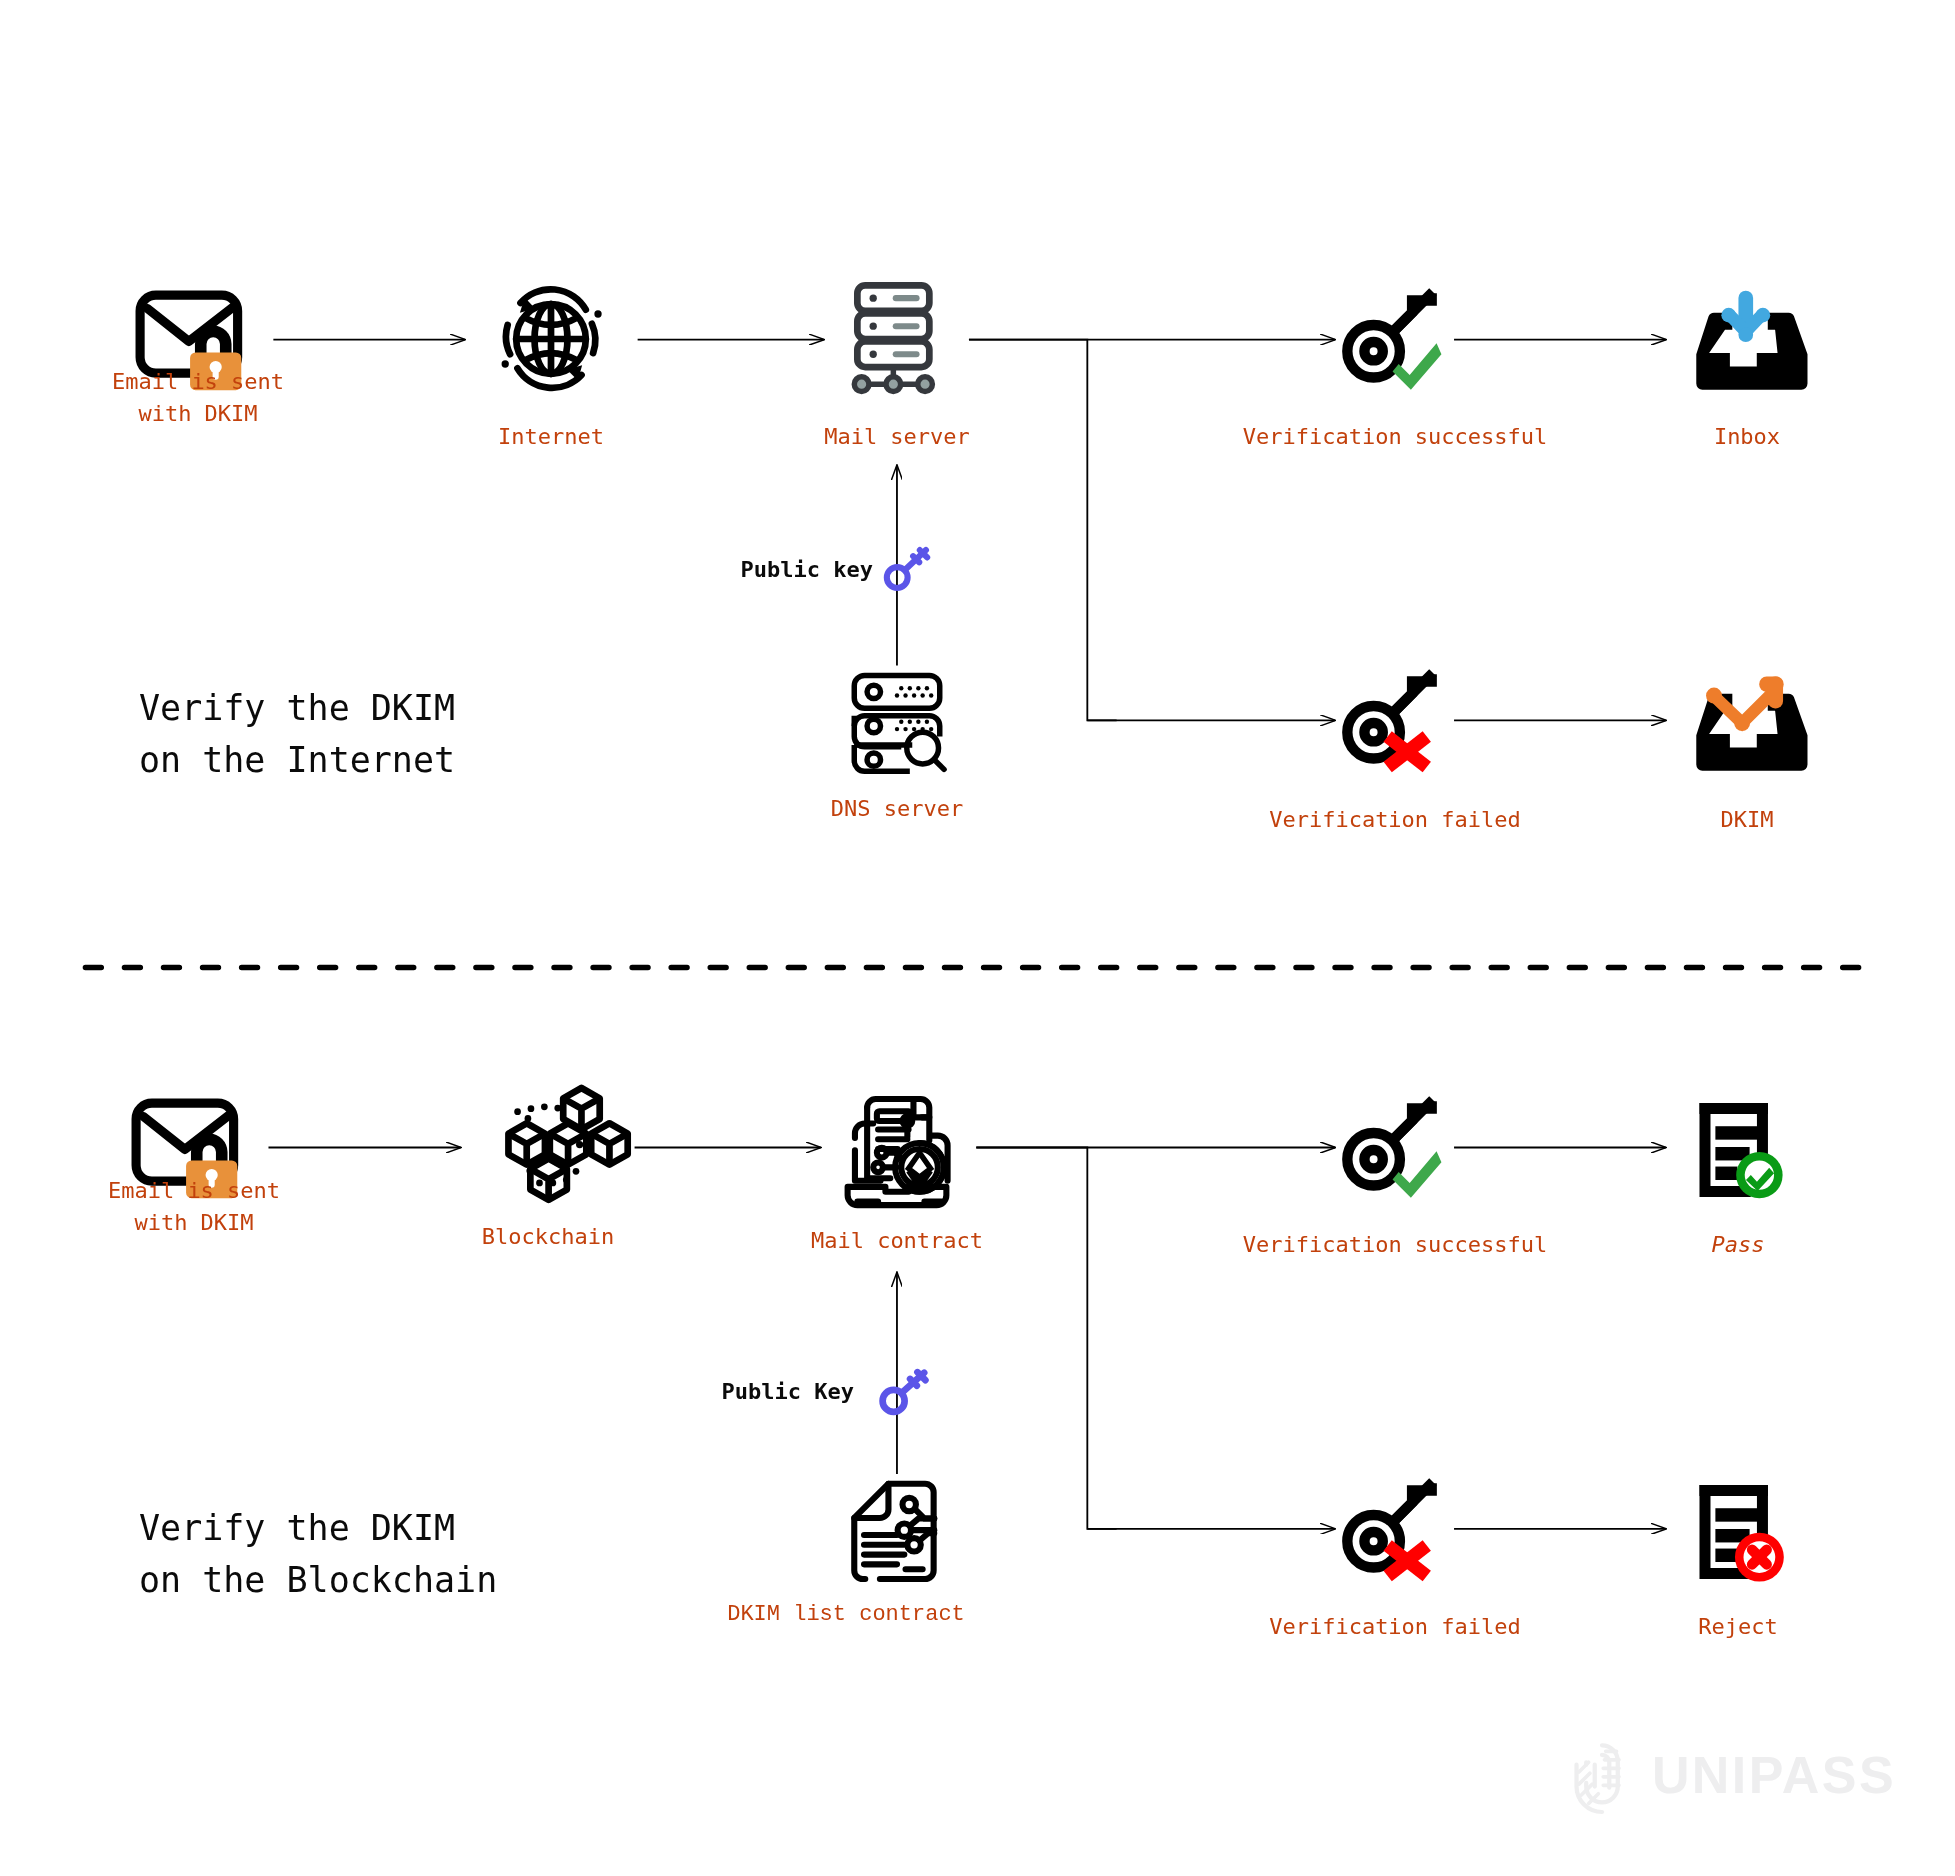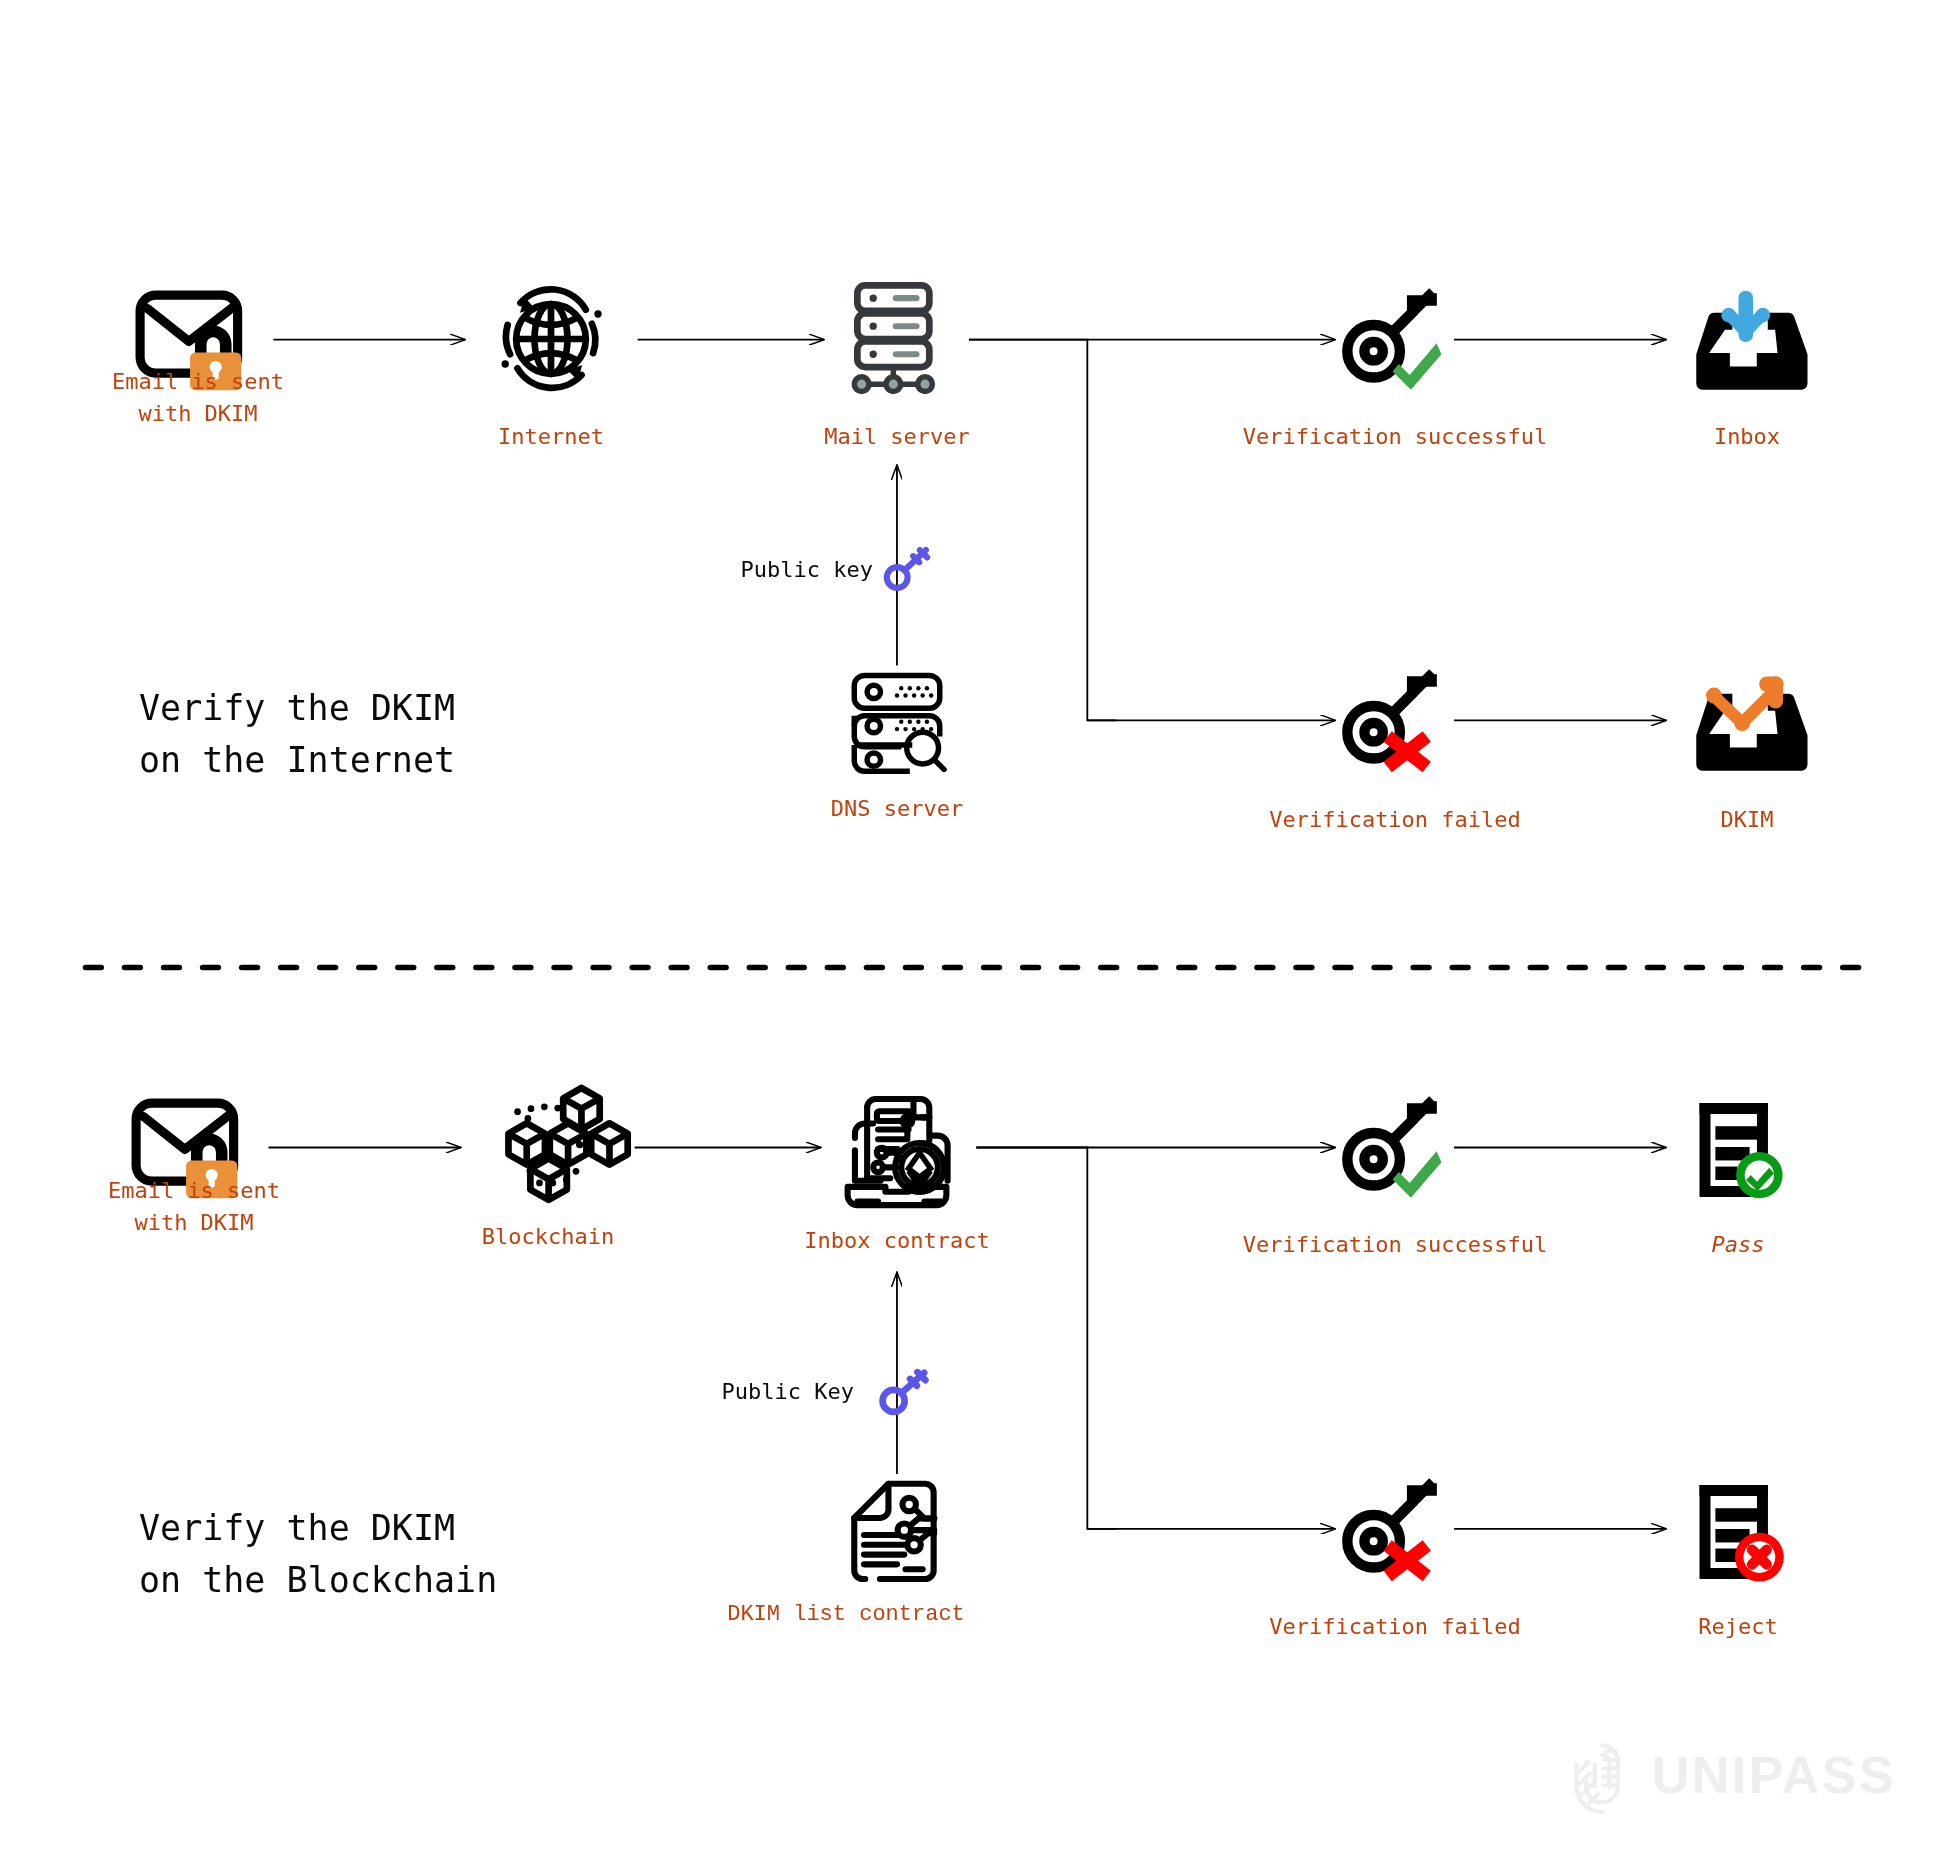--- a/index.html
+++ b/index.html
@@ -45,20 +45,21 @@
     transform: translateX(-50%);
   }
 
   .key-label {
     font-size: 22px;
     font-family: "DejaVu Sans Mono", monospace;
     color: #0b0b0b;
     white-space: nowrap;
     text-align: center;
     transform: translateX(-100%);
+    font-weight: bold;
   }
 
   .icon-box {
     transform: translate(-50%, -50%);
     display: block;
   }
 
   svg { display: block; overflow: visible; }
 
   .wm {
@@ -381,21 +382,21 @@
         <circle cx="74" cy="140" r="8"></circle>
         <path d="M82 140 h22"></path>
         <circle cx="142" cy="140" r="40"></circle>
         <path d="M142 100 a40 40 0 0 1 40 40 a40 40 0 0 1 -40 40 a40 40 0 0 1 -40 -40" stroke-dasharray="150 40"></path>
         <circle cx="142" cy="140" r="30"></circle>
       </g>
       <path d="M142 116 L160 142 L142 156 L124 142 Z" fill="none" stroke="#000" stroke-width="9"></path>
       <path d="M142 162 L160 146 L142 172 L124 146 Z" fill="none" stroke="#000" stroke-width="9"></path>
     </svg>
   </div>
-  <div class="abs node-label" style="left:897px; top:1225px;">Inbox contract</div>
+  <div class="abs node-label" style="left:897px; top:1225px;">Mail contract</div>
 
   <div class="abs key-label" style="left:854px; top:1379px;">Public Key</div>
   <div class="abs icon-box" style="left:904px; top:1393px;">
     <svg width="55" height="55" viewBox="0 0 90 90">
       <g stroke="#5B55E8" stroke-width="11" fill="none" stroke-linecap="round">
         <circle cx="28" cy="58" r="18"></circle>
         <line x1="41" y1="45" x2="78" y2="12"></line>
         <line x1="67" y1="11" x2="80" y2="24"></line>
         <line x1="55" y1="22" x2="66" y2="33"></line>
       </g>

